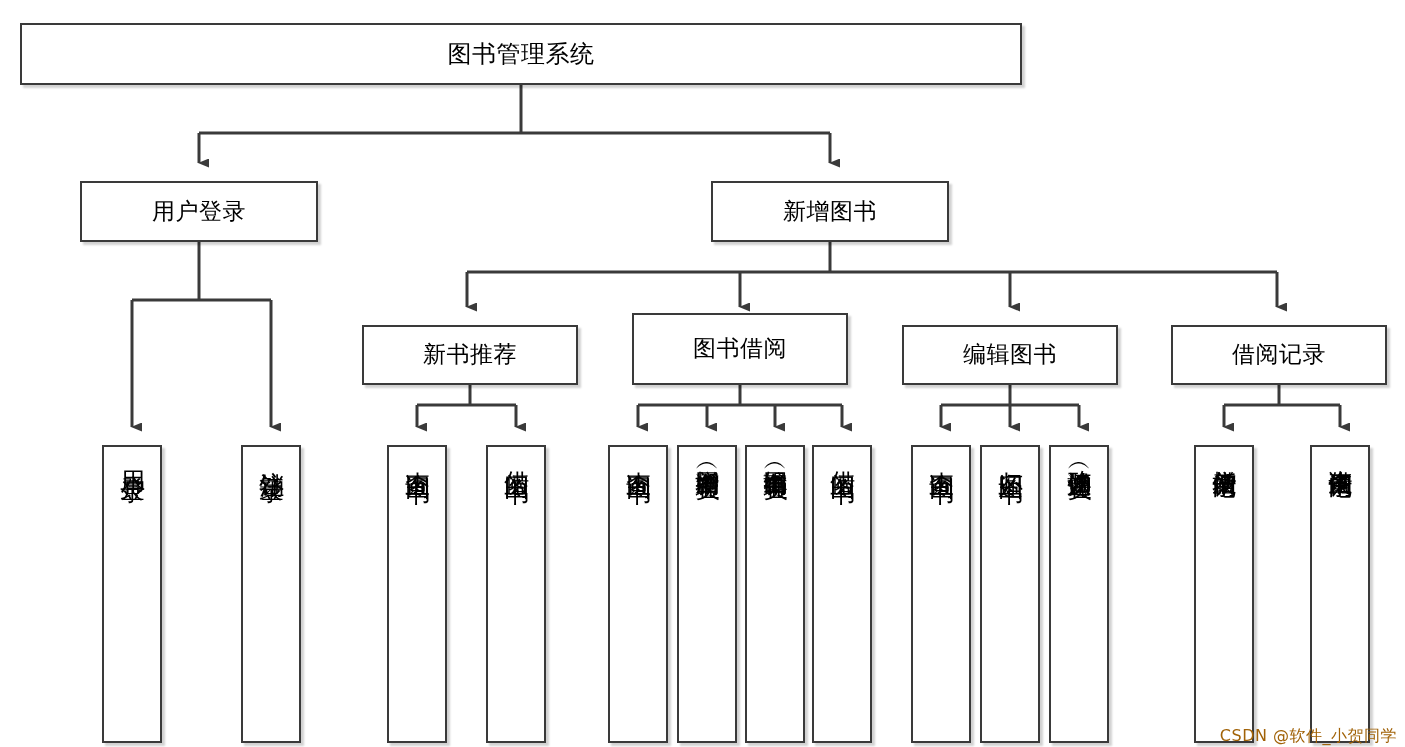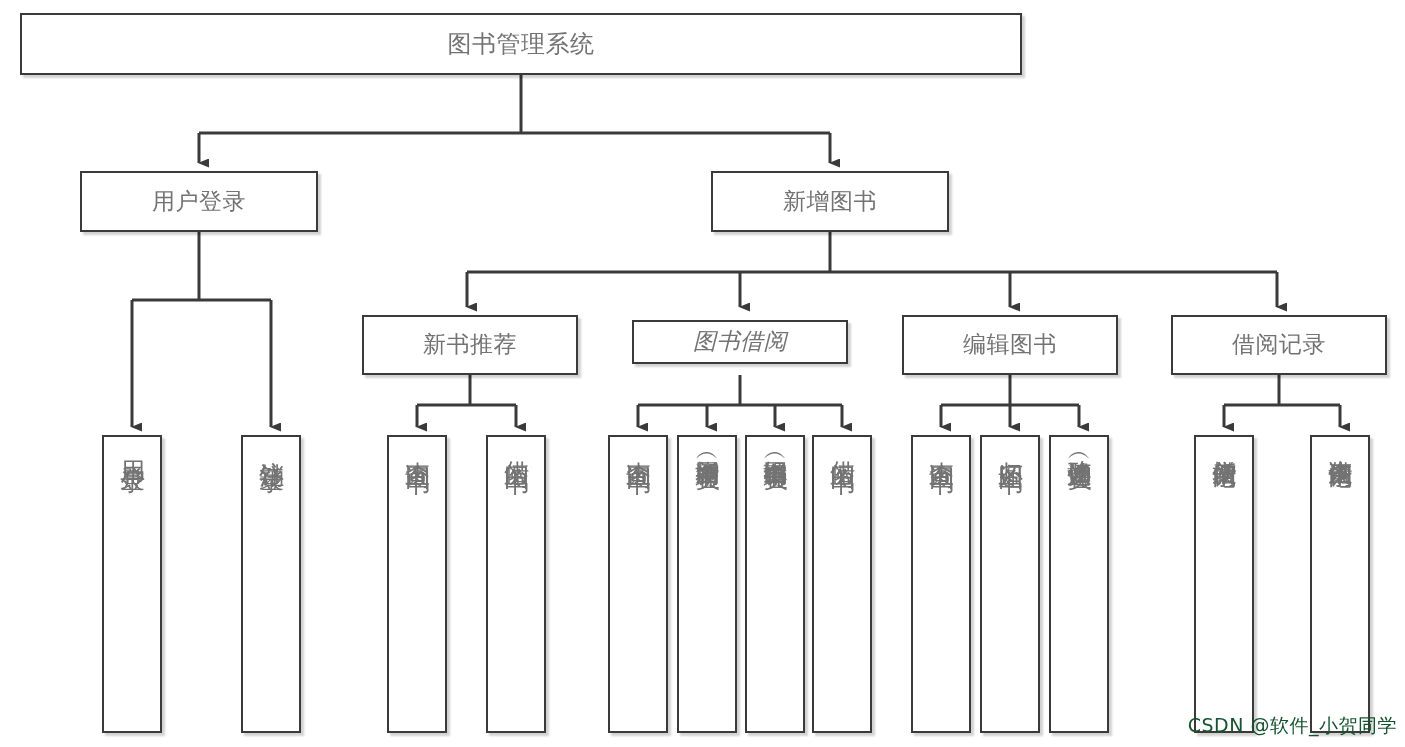--- a/index.html
+++ b/index.html
@@ -27,21 +27,22 @@
   }
   .node {
     position: absolute;
     box-sizing: border-box;
     background: #ffffff;
     border: 2px solid #3a3a3a;
     box-shadow: 3px 3px 2px rgba(0,0,0,0.18);
     display: flex;
     align-items: center;
     justify-content: center;
-    color: #737373;
+    color: #000000;
+    margin-top: 10px;
   }
   .node .label {
     text-align: center;
     line-height: 1.18;
     letter-spacing: 0.5px;
   }
   
   .node.horiz .label {
     font-size: 23px;
   }
@@ -62,23 +63,23 @@
     letter-spacing: 3px;
     white-space: nowrap;
   }
   .node.vert.tall .label {
     font-size: 24px;
     letter-spacing: 1px;
   }
   .watermark {
     position: absolute;
     right: 8px;
-    bottom: 8px;
-    font-size: 19px;
-    color: #14532d;
+    bottom: 0;
+    font-size: 16px;
+    color: #a16207;
     letter-spacing: 0.5px;
     white-space: nowrap;
     user-select: none;
   }
 </style>
 </head>
 <body>
 
 <div id="canvas">
 
@@ -141,21 +142,21 @@
   </div>
 
   <div class="node horiz" style="left:711px; top:171px; width:238px; height:61px;">
     <span class="label">新增图书</span>
   </div>
 
   <div class="node horiz" style="left:362px; top:315px; width:216px; height:60px;">
     <span class="label">新书推荐</span>
   </div>
 
-  <div class="node horiz" style="left:632px; top:320px; width:216px; height:44px;font-style:italic;">
+  <div class="node horiz" style="left:632px; top:303px; width:216px; height:72px;">
     <span class="label">图书借阅</span>
   </div>
 
   <div class="node horiz" style="left:902px; top:315px; width:216px; height:60px;">
     <span class="label">编辑图书</span>
   </div>
 
   <div class="node horiz" style="left:1171px; top:315px; width:216px; height:60px;align-items:center;">
     <span class="label">借阅记录</span>
   </div>

